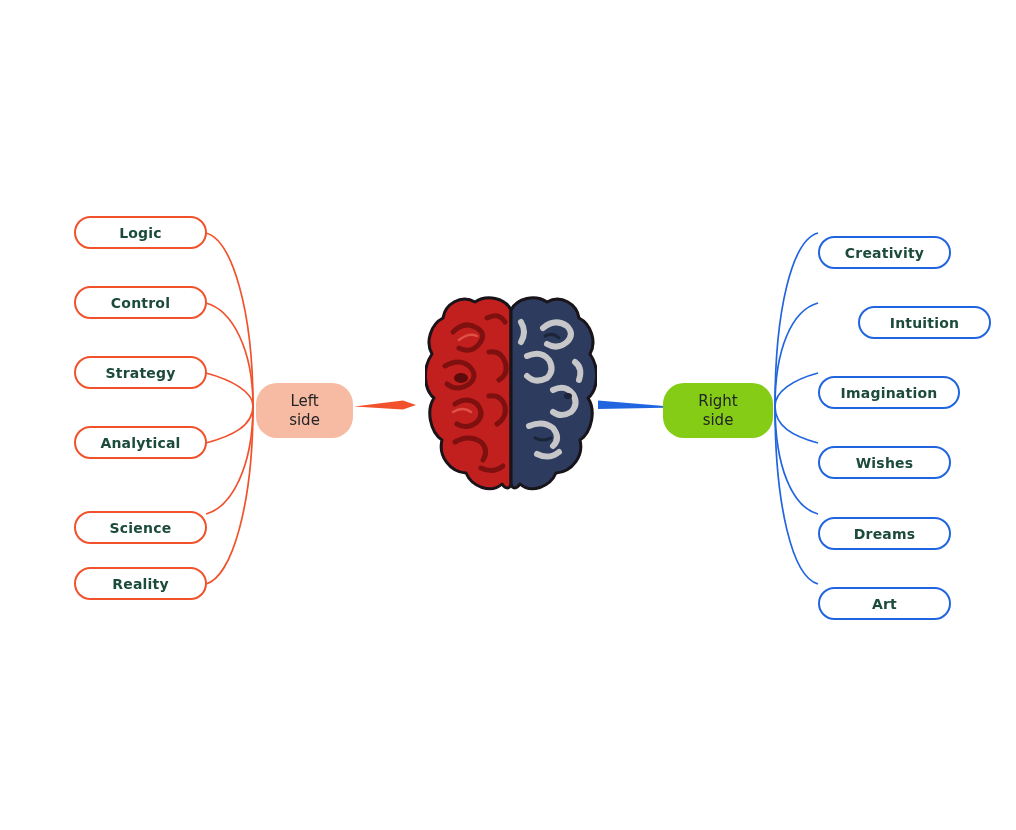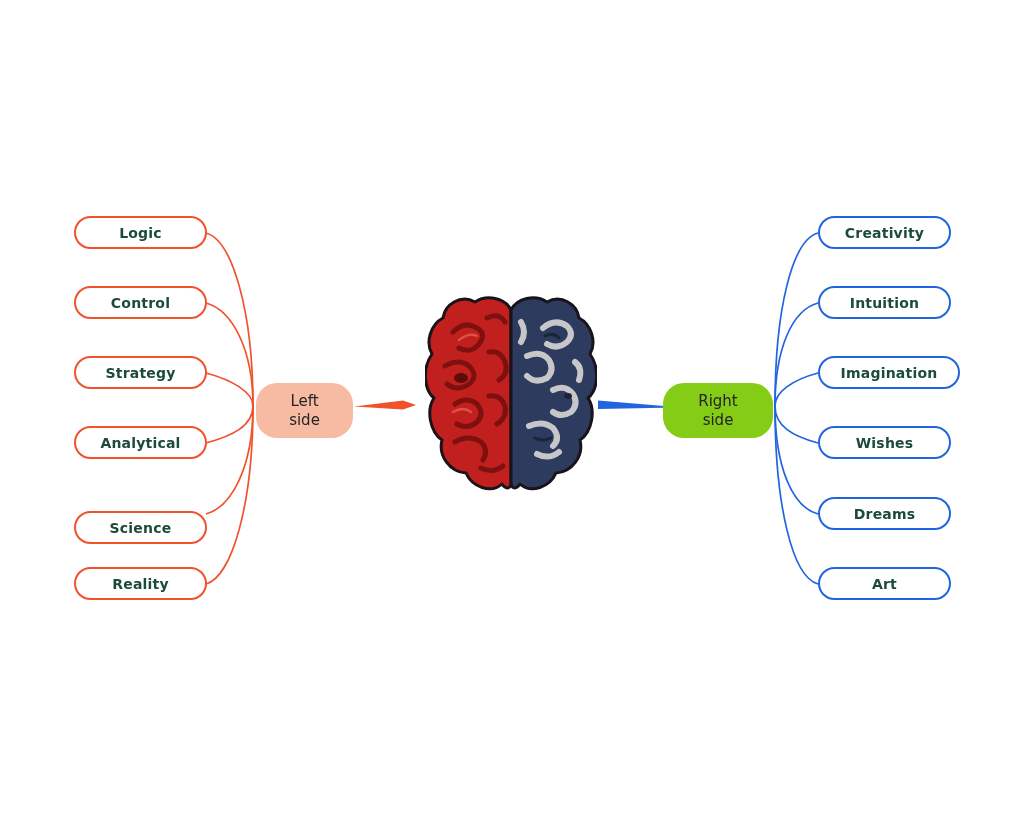--- a/index.html
+++ b/index.html
@@ -7,21 +7,21 @@
     position:relative; width:1016px; height:830px; background:#ffffff;
     overflow:hidden; font-family:"DejaVu Sans","Liberation Sans",sans-serif;
   }
   svg.links { position:absolute; left:0; top:0; width:1016px; height:830px; }
   .item {
     position:absolute; width:133px; height:33px; box-sizing:border-box;
     border:2px solid #F1512B; border-radius:17px; background:#ffffff;
     display:flex; align-items:center; justify-content:center;
     font-weight:bold; font-size:14px; letter-spacing:.2px; color:#1C4B3B;
   }
-  .item.blue { border-color:#2065DF; }
+  .item.blue { border-color:#2065DF;margin-top:20px; }
   .item.wide { width:142px; }
   .hub {
     position:absolute; height:55px; border-radius:21px;
     display:flex; align-items:center; justify-content:center;
     font-size:15px; line-height:19px; color:#222426;
   }
   .hub .lbl { width:50px; text-align:center; }
   .hub.left  { left:256px; top:383px; width:97px;  background:#F7BBA4; }
   .hub.right { left:663px; top:383px; width:110px; background:#84cc16; }
   .brain { position:absolute; left:425px; top:292px; width:172px; height:212px; }
@@ -71,21 +71,21 @@
   <div class="item" style="left:74px; top:511px;">
       <span>Science</span>
     </div>
   <div class="item" style="left:74px; top:567px;">
       <span>Reality</span>
     </div>
 
   <div class="item blue" style="left:818px; top:216px;">
       <span>Creativity</span>
     </div>
-  <div class="item blue" style="left:818px; top:286px;">
+  <div class="item blue" style="left:858px; top:286px;">
       <span>Intuition</span>
     </div>
   <div class="item blue wide" style="left:818px; top:356px;">
       <span>Imagination</span>
     </div>
   <div class="item blue" style="left:818px; top:426px;">
       <span>Wishes</span>
     </div>
   <div class="item blue" style="left:818px; top:497px;">
       <span>Dreams</span>

